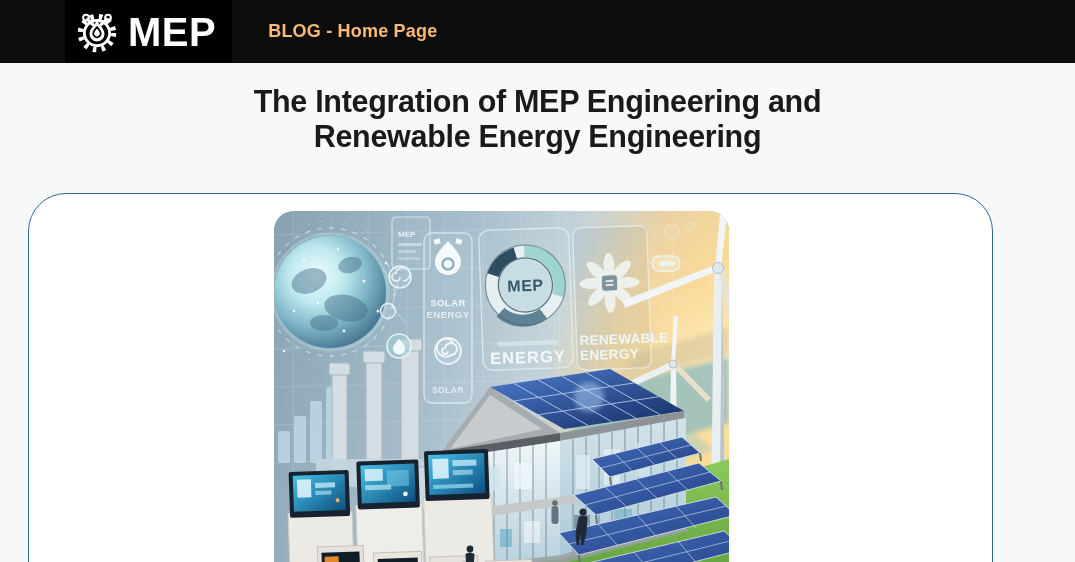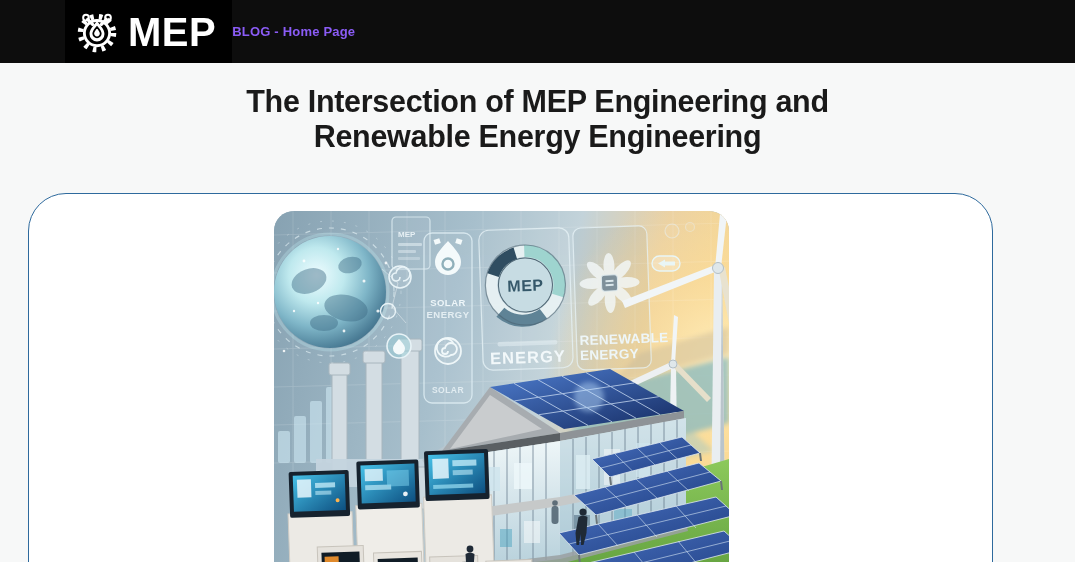--- a/index.html
+++ b/index.html
@@ -15,21 +15,21 @@
   }
   .logo-block {
     margin-left:65px; height:63px; background:#000;
     display:flex; align-items:center; gap:9px; padding:0 16px 0 10px;
     cursor:pointer;
   }
   .logo-text {
     color:#fff; font-size:40px; font-weight:800; letter-spacing:.5px; line-height:1;
   }
   .nav-label {
-    color:#8b5cf6; font-size:13px; font-weight:700;
+    margin-left:36px; color:#fdba74; font-size:18px; font-weight:700;
     letter-spacing:.2px; cursor:pointer;
   }
   
   .page-title {
     margin:0; padding-top:21px; text-align:center;
     font-size:30.5px; line-height:35px; font-weight:700;
     color:#1a1a1a; letter-spacing:-.3px;
   }
   
   .article-card {
@@ -57,21 +57,21 @@
       <path d="M28.5,8.5 L24,13" stroke="#fff" stroke-width="3" stroke-linecap="round"></path>
       <circle cx="10" cy="7" r="2.6" fill="none" stroke="#fff" stroke-width="1.8"></circle>
       <circle cx="30" cy="7" r="2.6" fill="none" stroke="#fff" stroke-width="1.8"></circle>
     </svg>
     <span class="logo-text">MEP</span>
   </div>
   <span class="nav-label">BLOG - Home Page</span>
 </div>
 
 <h1 class="page-title">
-  <span>The Intersection of MEP Engineering and</span><br>
+  <span>The Integration of MEP Engineering and</span><br>
   <span>Renewable Energy Engineering</span>
 </h1>
 
 <div class="article-card">
   <div class="hero-wrap">
   <svg viewBox="0 0 455 470" width="455" height="470">
     <defs>
       <linearGradient id="sky" x1="0" y1="0" x2="1" y2="0.25">
         <stop offset="0" stop-color="#87a2b2"></stop>
             <stop offset="0.42" stop-color="#a7bfcc"></stop>

